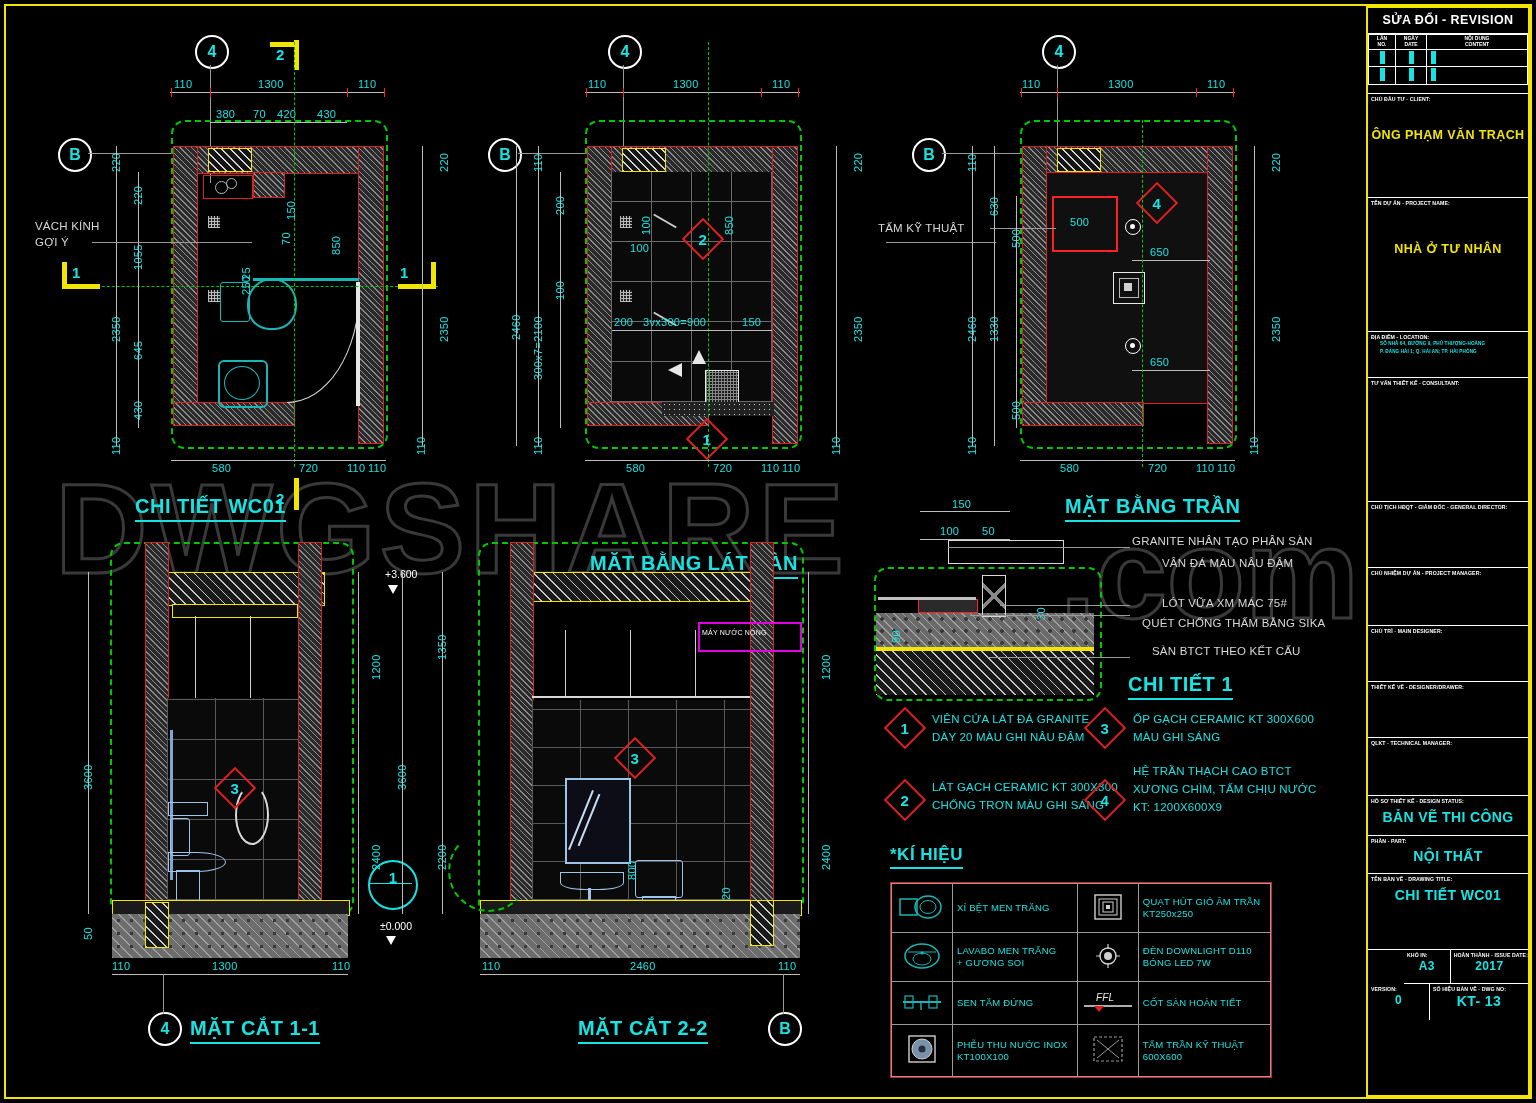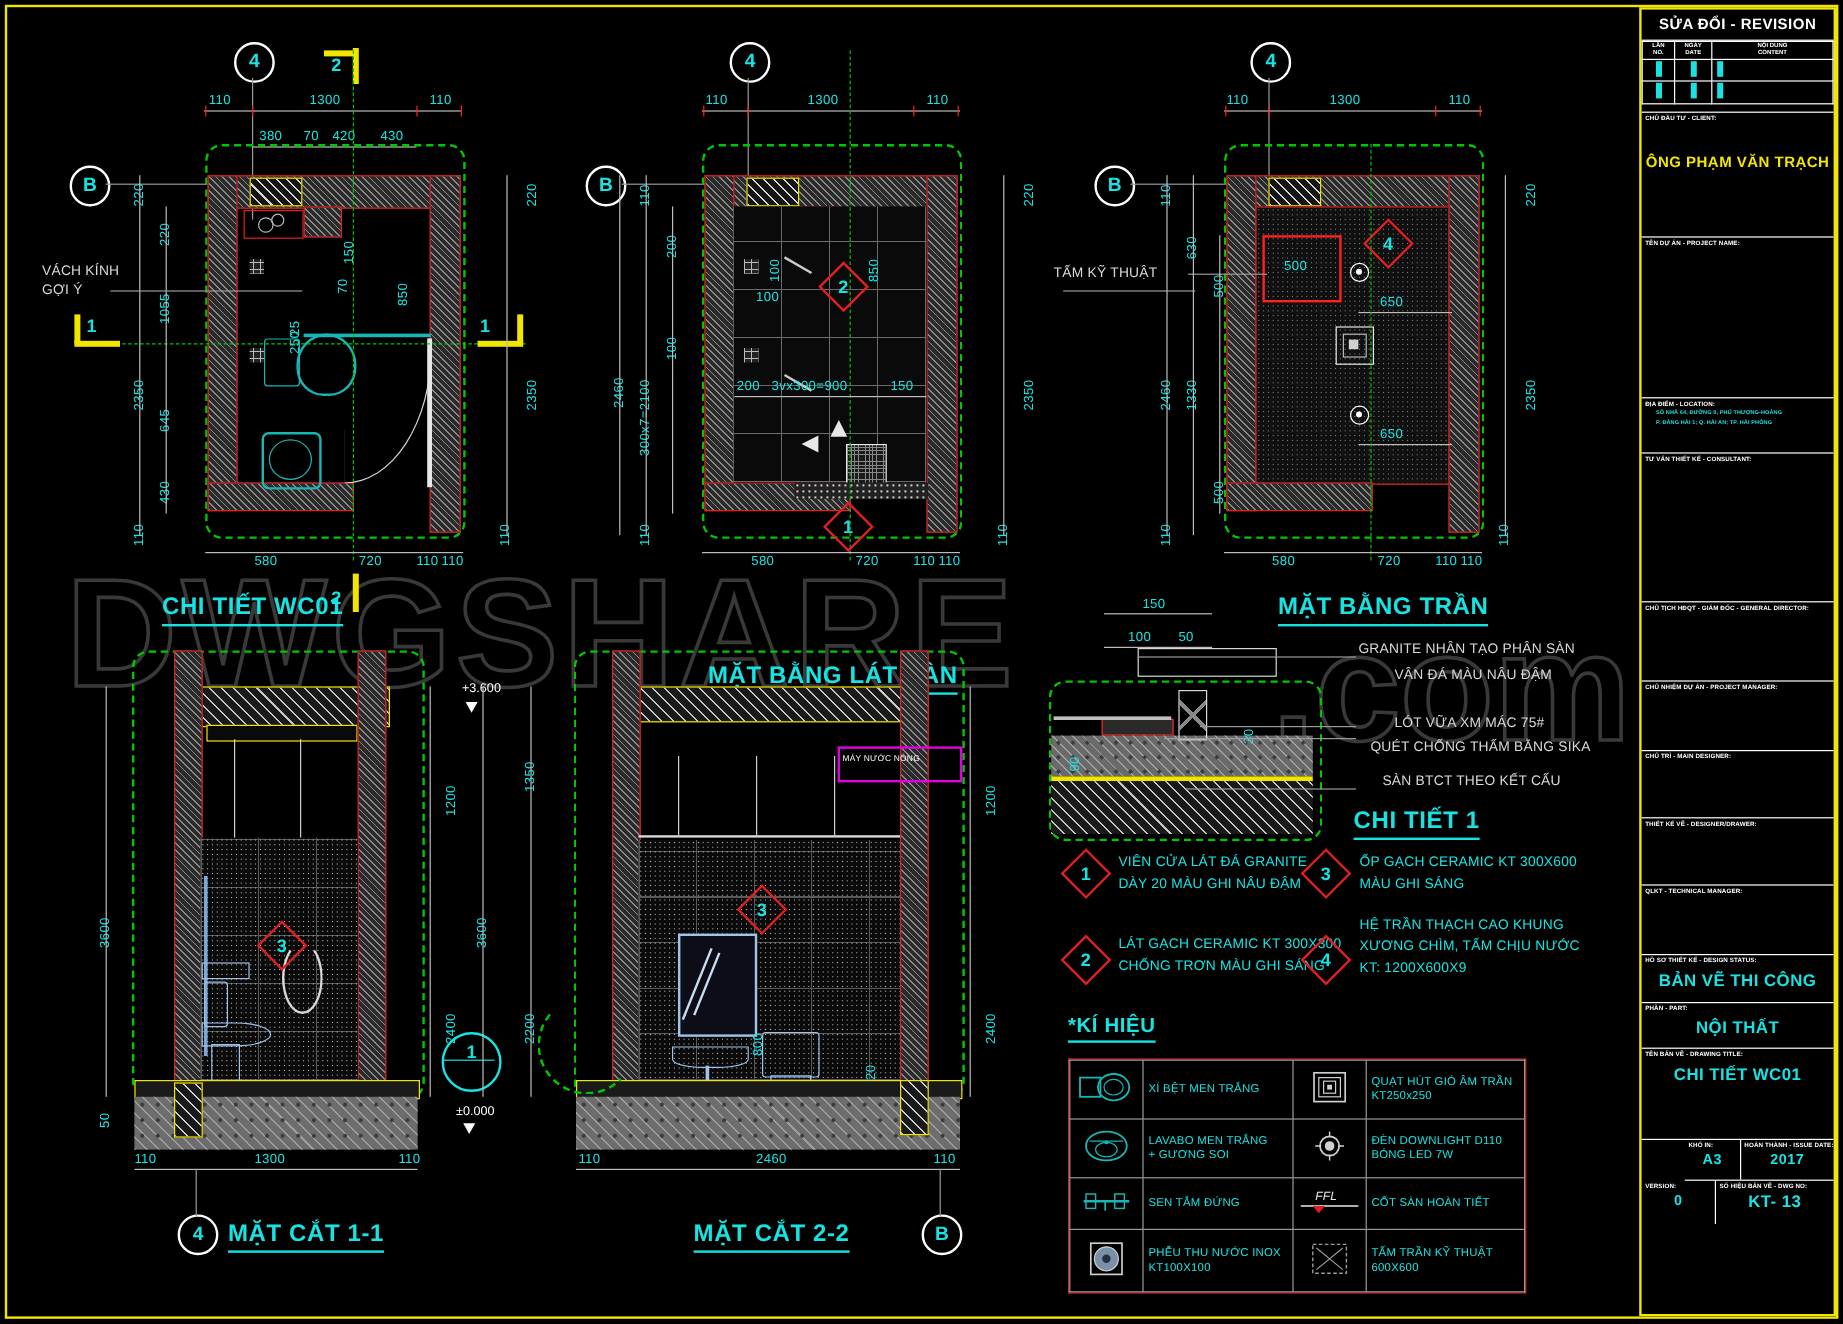--- a/index.html
+++ b/index.html
@@ -619,21 +619,21 @@
 
     <div class="diamond" style="left:200px;top:8px;">
       <span>3</span>
       </div>
     <div class="note" style="left:243px;top:6px;">ỐP GẠCH CERAMIC KT 300X600</div>
     <div class="note" style="left:243px;top:24px;">MÀU GHI SÁNG</div>
 
     <div class="diamond" style="left:200px;top:80px;">
       <span>4</span>
       </div>
-    <div class="note" style="left:243px;top:58px;">HỆ TRẦN THẠCH CAO KHUNG</div>
+    <div class="note" style="left:243px;top:58px;">HỆ TRẦN THẠCH CAO BTCT</div>
     <div class="note" style="left:243px;top:76px;">XƯƠNG CHÌM, TẤM CHỊU NƯỚC</div>
     <div class="note" style="left:243px;top:94px;">KT: 1200X600X9</div>
   </div>
 
   <div class="viewtitle" style="left:890px;top:845px;font-size:17px;border-bottom-width:2px;">*KÍ HIỆU</div>
 
   <div id="legend" style="left:890px;top:882px;width:382px;height:196px;">
     <table>
       <tbody>
           <tr>
@@ -752,20 +752,21 @@
         </table>
     </div>
 
     <div class="tbrow" style="height:104px;">
       <div class="tblabel">CHỦ ĐẦU TƯ - CLIENT:</div>
       <div class="tbval" style="padding-top:26px;">ÔNG PHẠM VĂN TRẠCH</div>
     </div>
 
     <div class="tbrow" style="height:134px;">
       <div class="tblabel">TÊN DỰ ÁN - PROJECT NAME:</div>
+      <div class="tbval" style="padding-top:36px;">NHÀ Ở TƯ NHÂN</div>
     </div>
 
     <div class="tbrow" style="height:46px;">
       <div class="tblabel">ĐỊA ĐIỂM - LOCATION:</div>
       <div class="tbloc">SỐ NHÀ 64, ĐƯỜNG 9, PHÚ THƯỢNG-HOÀNG</div>
       <div class="tbloc">P. ĐẰNG HẢI 1; Q. HẢI AN; TP. HẢI PHÒNG</div>
     </div>
 
     <div class="tbrow" style="height:124px;">
       <div class="tblabel">TƯ VẤN THIẾT KẾ - CONSULTANT:</div>

